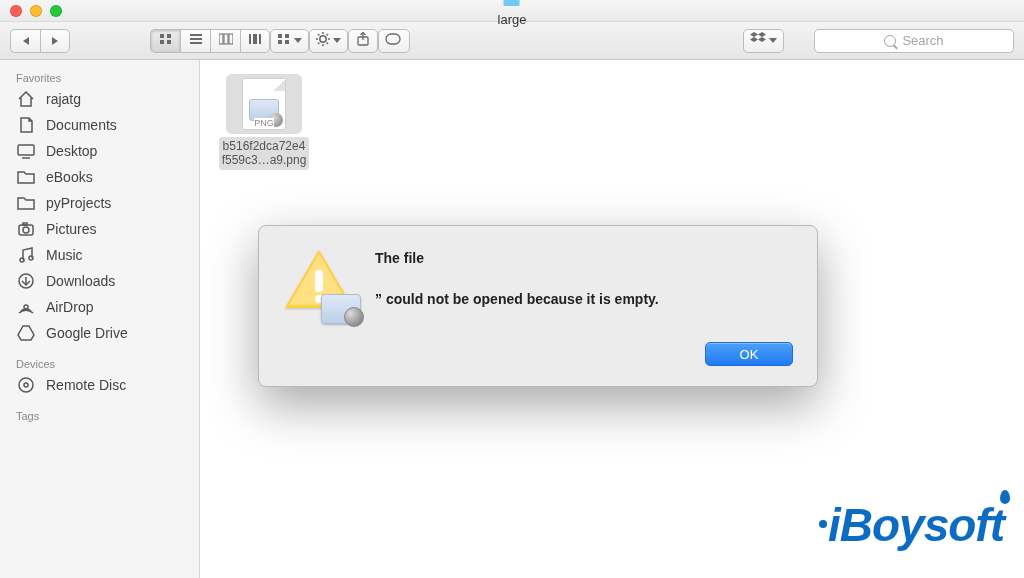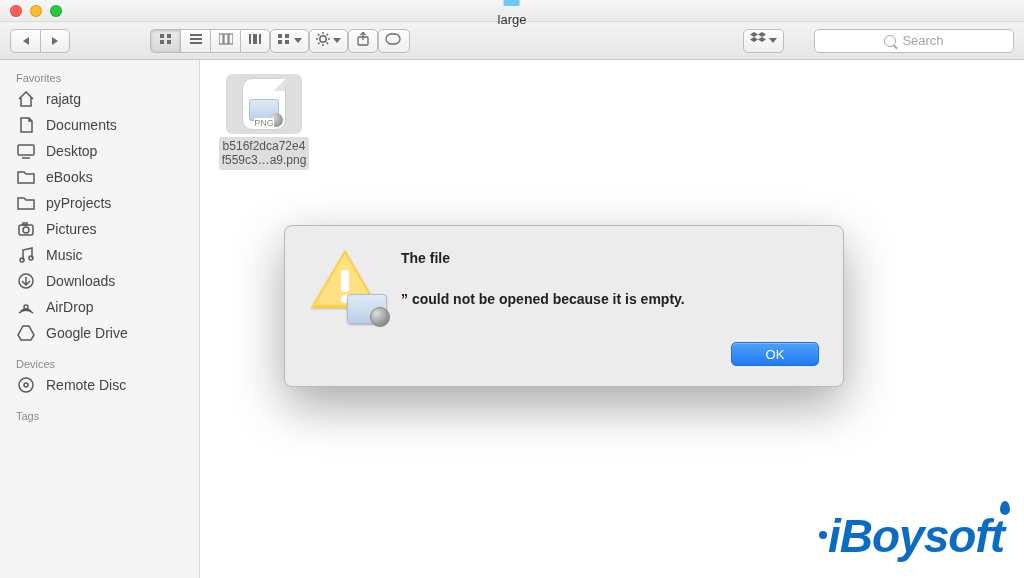--- a/index.html
+++ b/index.html
@@ -96,32 +96,32 @@
   .file {
     width:100px; text-align:center; font-size:12px; color:#555;
   }
   .file .thumb {
     width:76px; height:60px; margin:0 auto 3px;
     background:#dedede; border-radius:6px;
     display:flex; align-items:center; justify-content:center;
     position:relative;
   }
   .docicon {
-    width:44px; height:52px; background:#fff; border:1px solid #cfcfcf; border-radius:10px; position:relative;
+    width:44px; height:52px; background:#fff; border:1px solid #cfcfcf; border-radius:3px; position:relative;
     display:flex; align-items:flex-end; justify-content:center;
   }
   .docicon::before { content:""; position:absolute; top:0; right:0; width:12px; height:12px; background:linear-gradient(135deg,#fff 50%,#e2e2e2 50%);}
   .docicon .picbadge { position:absolute; bottom:8px; left:50%; transform:translateX(-50%); width:30px; height:22px; background:linear-gradient(#dfe9f6,#bcd0e8); border:1px solid #aabed6; border-radius:3px;}
   .docicon .lens { position:absolute; right:2px; bottom:2px; width:14px; height:14px; border-radius:50%; background:radial-gradient(circle at 30% 30%, #dcdcdc,#7a7a7a);}
   .docicon .ext { font-size:9px; color:#8a8a8a; padding-bottom:1px; background:#fff; position:relative; z-index:2;}
   .file .fname { background:#dedede; border-radius:3px; padding:2px 3px; display:inline-block; line-height:1.2; max-width:100px;}
 
   
   .dialog {
-    position:absolute; left:284px; top:225px;
+    position:absolute; left:258px; top:225px;
     width:560px;
     background:#ececec;
     border-radius:8px;
     border:1px solid #b8b8b8;
     box-shadow: 0 18px 50px rgba(0,0,0,0.35);
     padding:22px 24px 20px 24px;
   }
   .dialog .row { display:flex; gap:20px;}
   .warnicon { width:72px; height:72px; position:relative; flex-shrink:0;}
   .warnicon .tri {
@@ -162,21 +162,21 @@
     background:linear-gradient(#4ea0f8,#1f7bf2);
     border:1px solid #1f6ee0;
     border-radius:5px;
     color:#fff; font-size:13px;
     display:flex; align-items:center; justify-content:center;
     box-shadow: inset 0 1px 0 rgba(255,255,255,0.3);
   }
 
   
   .watermark {
-    position:absolute; right:20px; bottom:15px;
+    position:absolute; right:20px; bottom:26px;
     font-family: Arial Black, Arial, sans-serif;
     font-weight:900; font-size:46px; font-style:italic; color:#0c6cc4;
     letter-spacing:-1px;
     display:flex; align-items:flex-end;
   }
   .watermark .dot { width:8px; height:8px; background:#0c6cc4; border-radius:50%; margin:0 1px 24px 1px;}
   .watermark .drip { position:relative;}
   .watermark .drip::after { content:""; position:absolute; right:-6px; top:-8px; width:10px; height:14px; background:#0c6cc4; border-radius:50% 50% 50% 50% / 60% 60% 40% 40%;}
 </style>
 </head>

